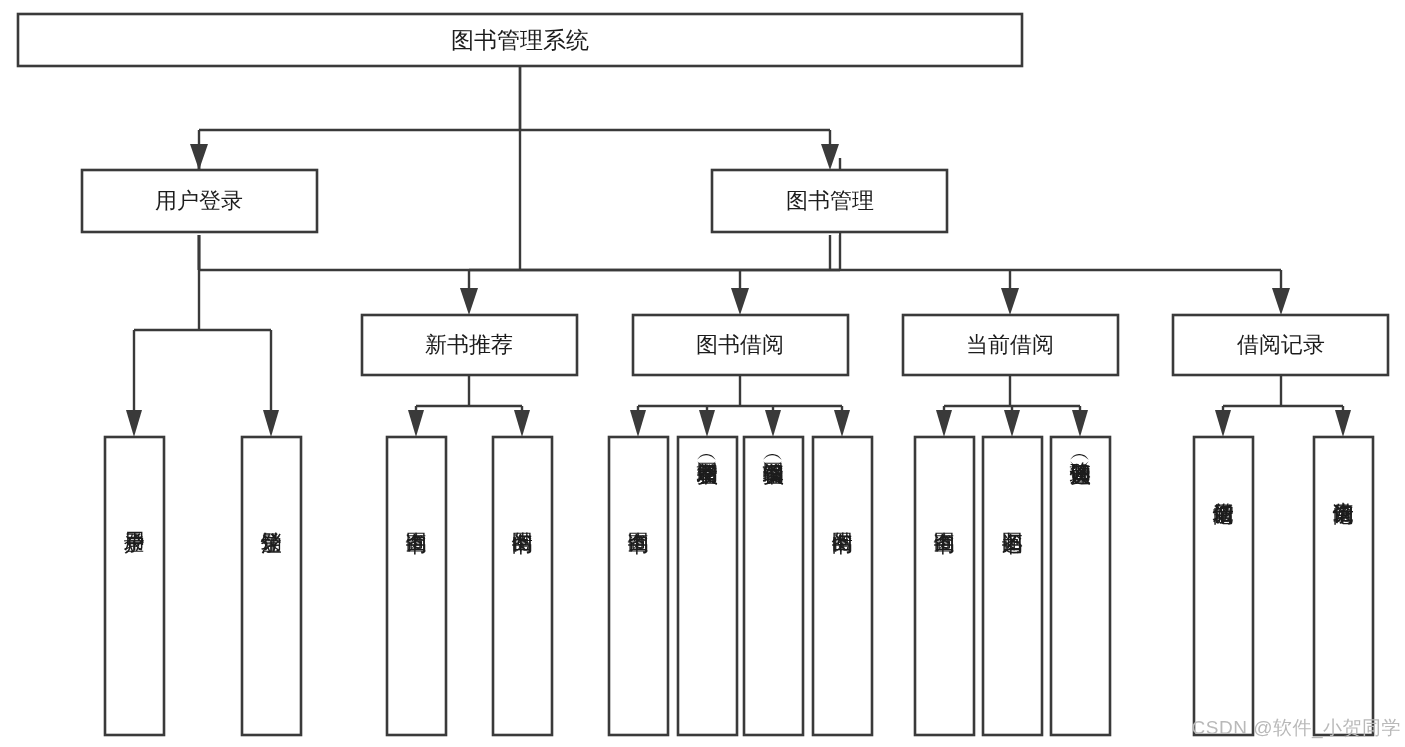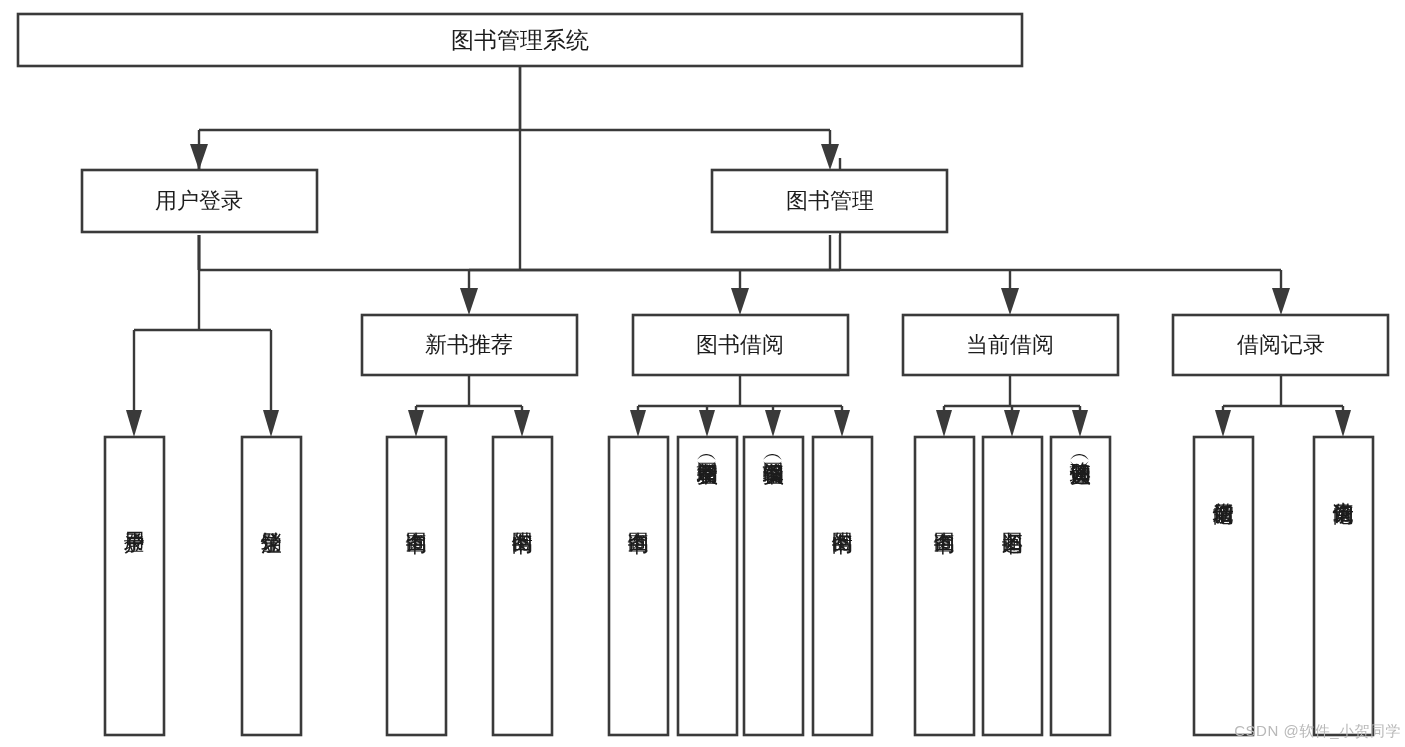--- a/index.html
+++ b/index.html
@@ -72,21 +72,21 @@
     writing-mode: vertical-rl;
     text-orientation: upright;
     letter-spacing: 0.5px;
     white-space: nowrap;
   }
   .watermark {
     position: absolute;
     right: 12px;
     bottom: 6px;
     font-family: "Liberation Sans", "DejaVu Sans", sans-serif;
-    font-size: 15px;
+    font-size: 19px;
     color: #b9b9b9;
     letter-spacing: 0.5px;
     user-select: none;
   }
 </style>
 </head>
 <body>
 
 <div id="diagram-root">
 

